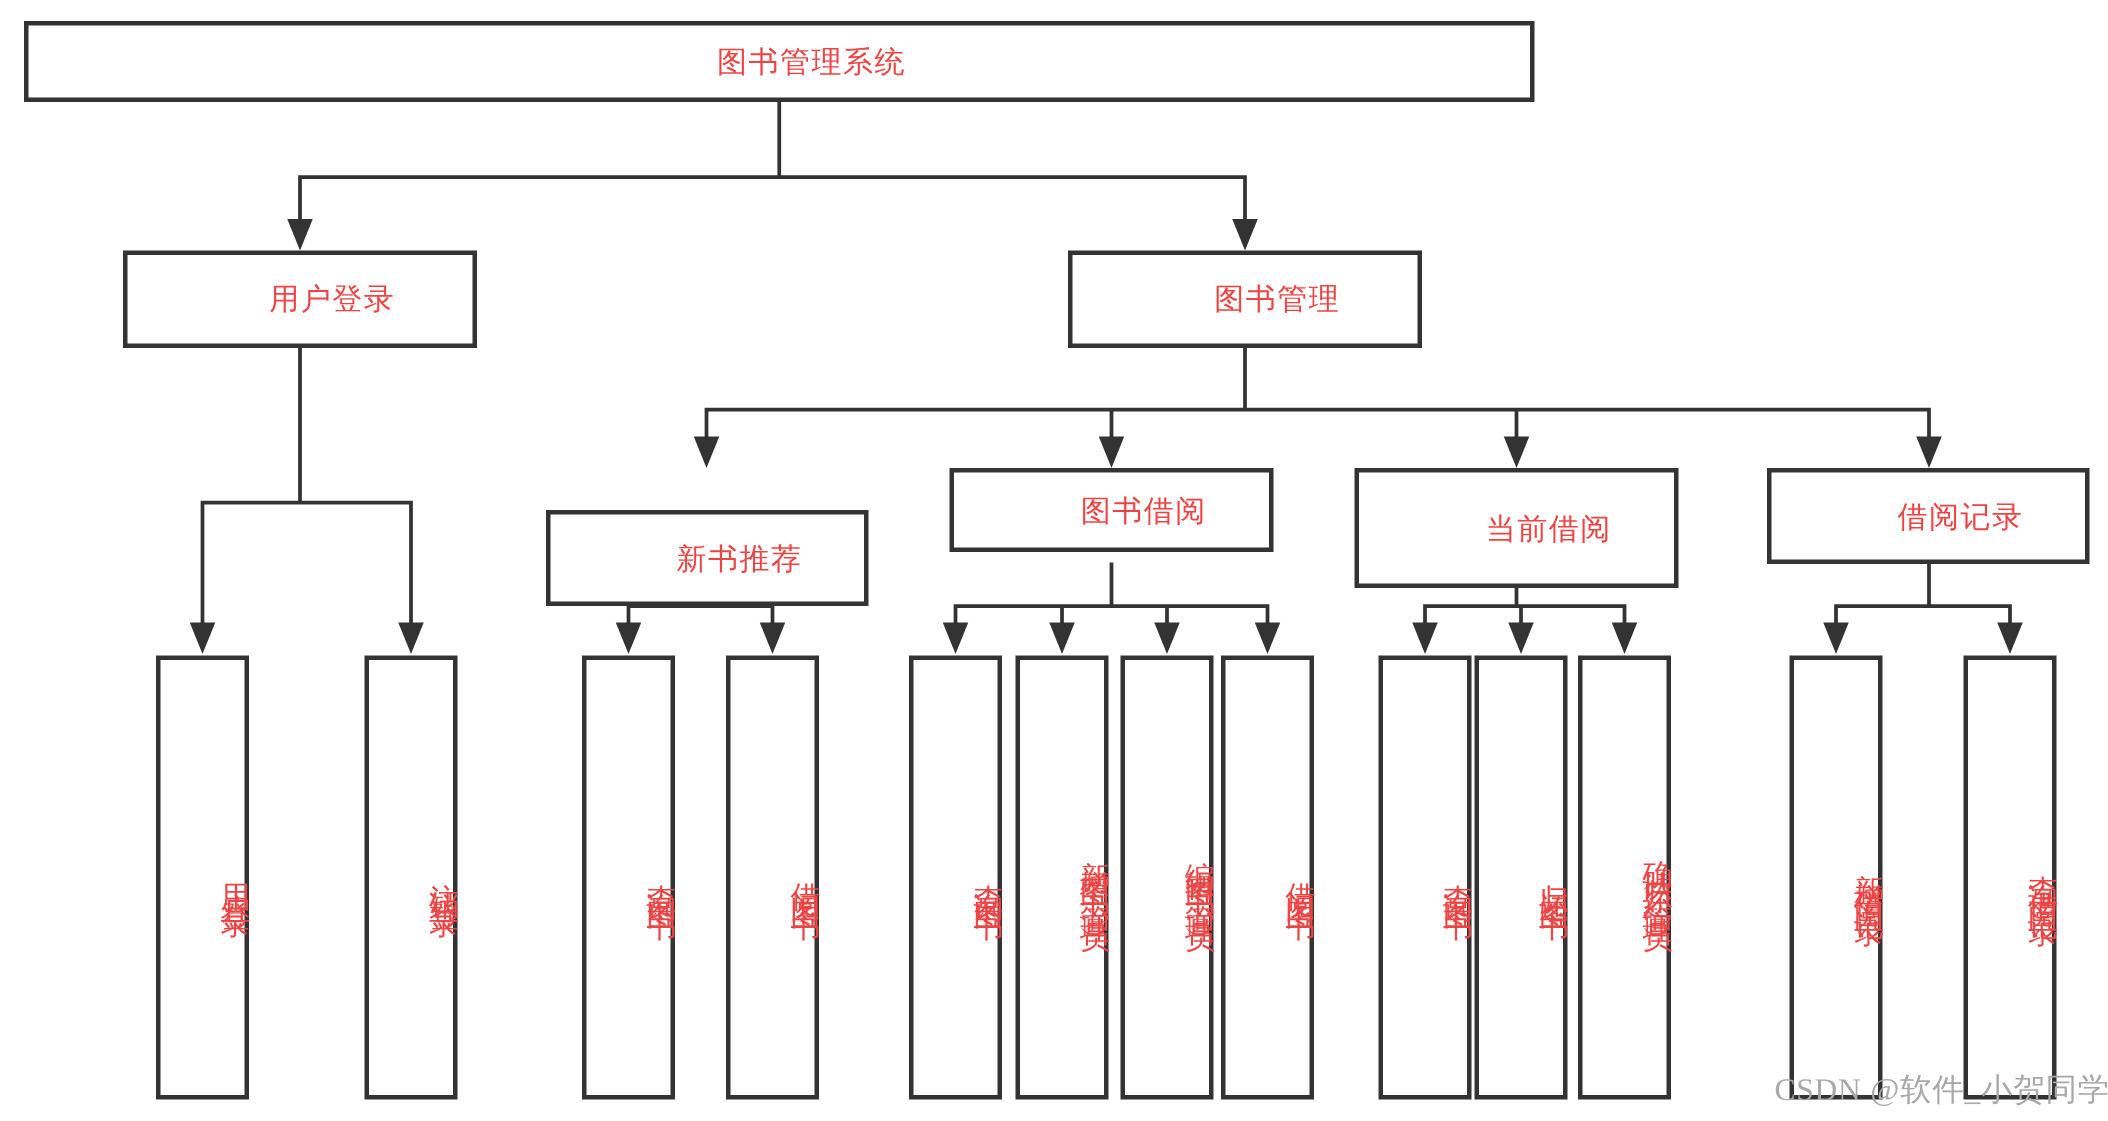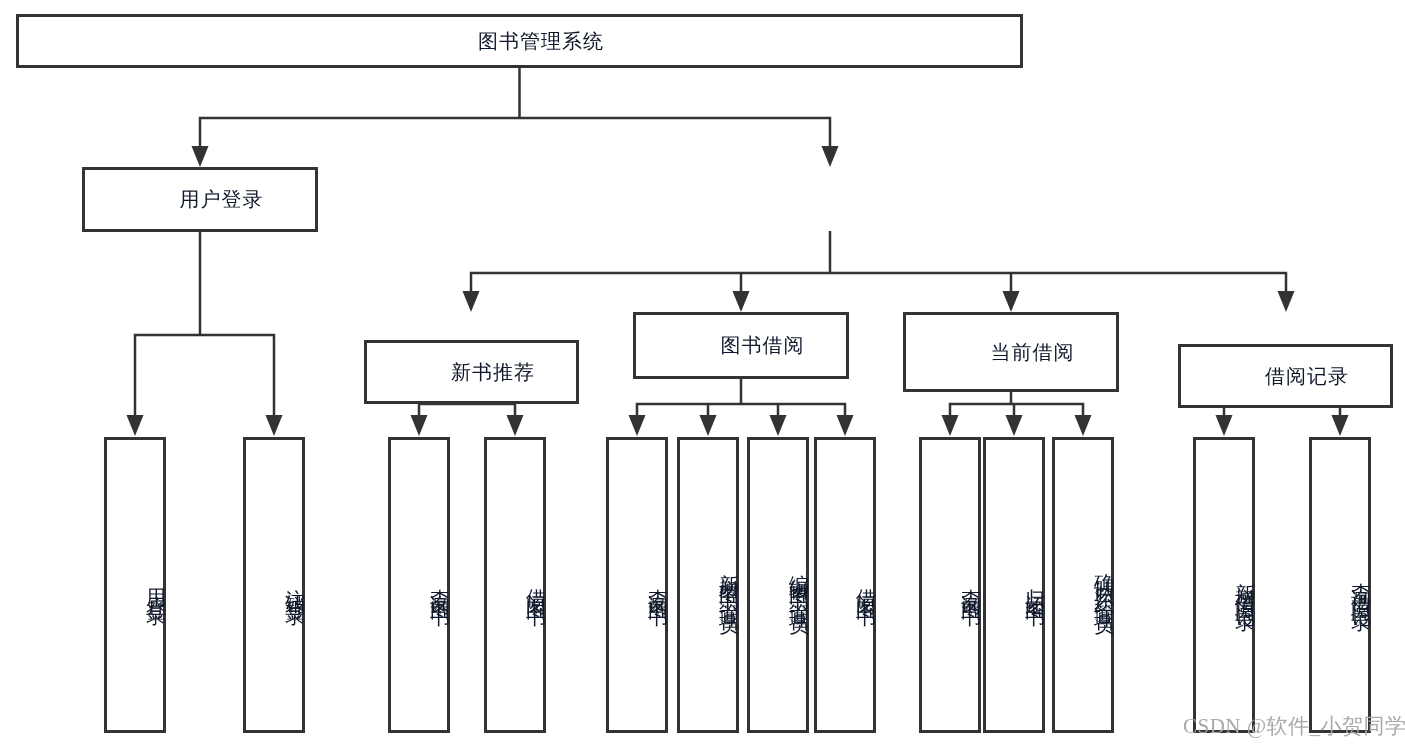--- a/index.html
+++ b/index.html
@@ -1,21 +1,21 @@
 <!DOCTYPE html>
 <html><head>
 <meta charset="utf-8">
 <style>
   html,body{margin:0;padding:0;background:#ffffff;}
   body{font-family:"Liberation Serif","DejaVu Serif",serif;}
   .stage{position:relative;width:1405px;height:747px;background:#ffffff;overflow:hidden;}
   .connectors{position:absolute;left:0;top:0;width:1405px;height:747px;}
   .box{
     position:absolute;box-sizing:border-box;background:#ffffff;
-    border:3px solid #333333;color:#0f172a;font-size:20px;
+    border:3px solid #333333;color:#ef4444;font-size:20px;
     display:flex;align-items:center;justify-content:center;
     z-index:2;
     padding-left:43px;
   }
   .hbox{letter-spacing:1px;white-space:nowrap;}
   .vbox > span{
     writing-mode:vertical-rl;
     line-height:1;
     letter-spacing:6px;
     white-space:nowrap;
@@ -63,25 +63,26 @@
       <use href="#ah" transform="translate(1014,436)"></use>
       <use href="#ah" transform="translate(1083,436)"></use>
       <use href="#ah" transform="translate(1224,436)"></use>
       <use href="#ah" transform="translate(1340,436)"></use>
     </g>
   </svg>
 
   <div class="box hbox" style="left:16px;top:14px;width:1007px;height:54px;">图书管理系统</div>
 
   <div class="box hbox" style="left:82px;top:167px;width:236px;height:65px;">用户登录</div>
+  <div class="box hbox" style="left:712px;top:167px;width:236px;height:65px;">图书管理</div>
 
   <div class="box hbox" style="left:364px;top:312px;width:215px;height:64px;margin-top:28px;">新书推荐</div>
-  <div class="box hbox" style="left:633px;top:312px;width:216px;height:67px;">图书借阅</div>
+  <div class="box hbox" style="left:633px;top:312px;width:216px;height:56px;">图书借阅</div>
   <div class="box hbox" style="left:903px;top:312px;width:216px;height:80px;">当前借阅</div>
-  <div class="box hbox" style="left:1178px;top:312px;width:215px;height:64px;margin-top:32px;">借阅记录</div>
+  <div class="box hbox" style="left:1178px;top:312px;width:215px;height:64px;">借阅记录</div>
 
   <div class="box vbox" style="left:104px;top:437px;width:62px;height:296px;">
     <span>用户登录</span>
   </div>
   <div class="box vbox" style="left:243px;top:437px;width:62px;height:296px;">
     <span>注销登录</span>
   </div>
 
   <div class="box vbox" style="left:388px;top:437px;width:62px;height:296px;">
     <span>查询图书</span>

